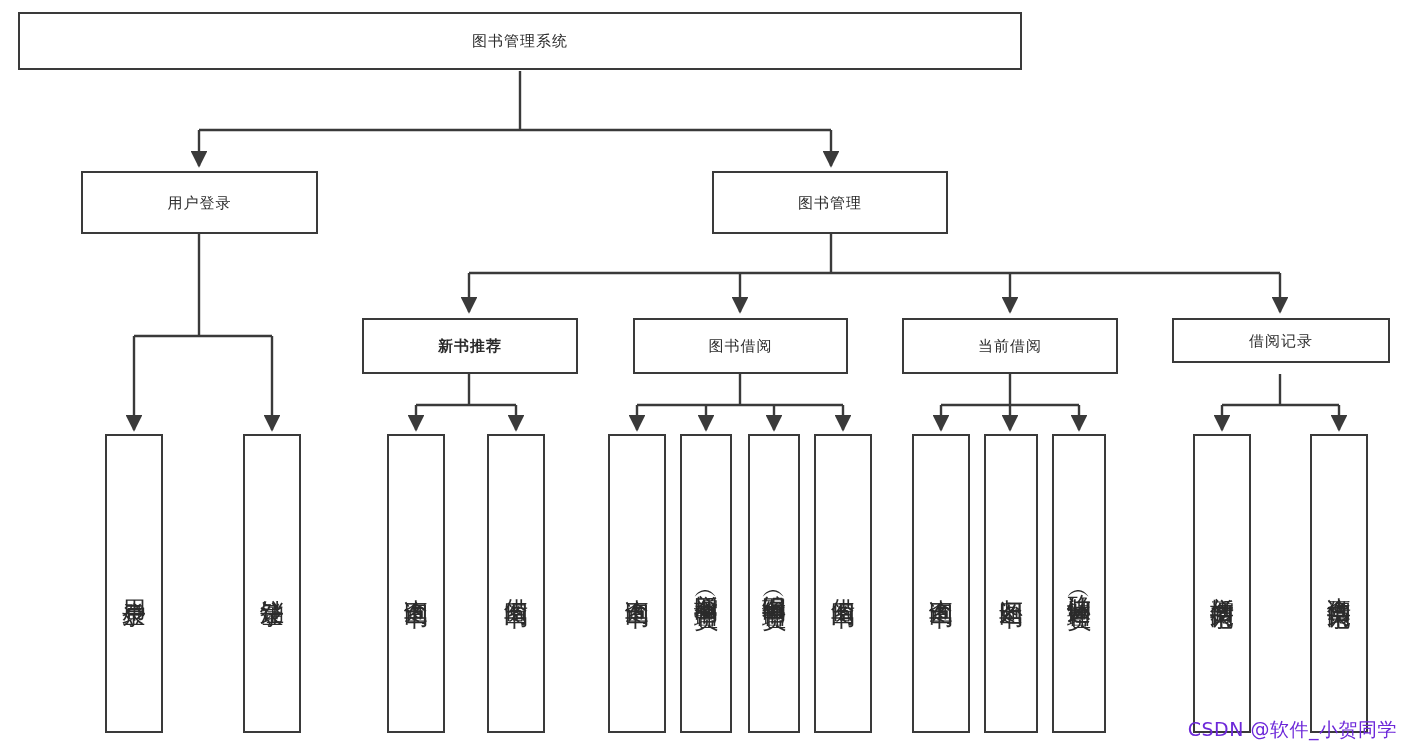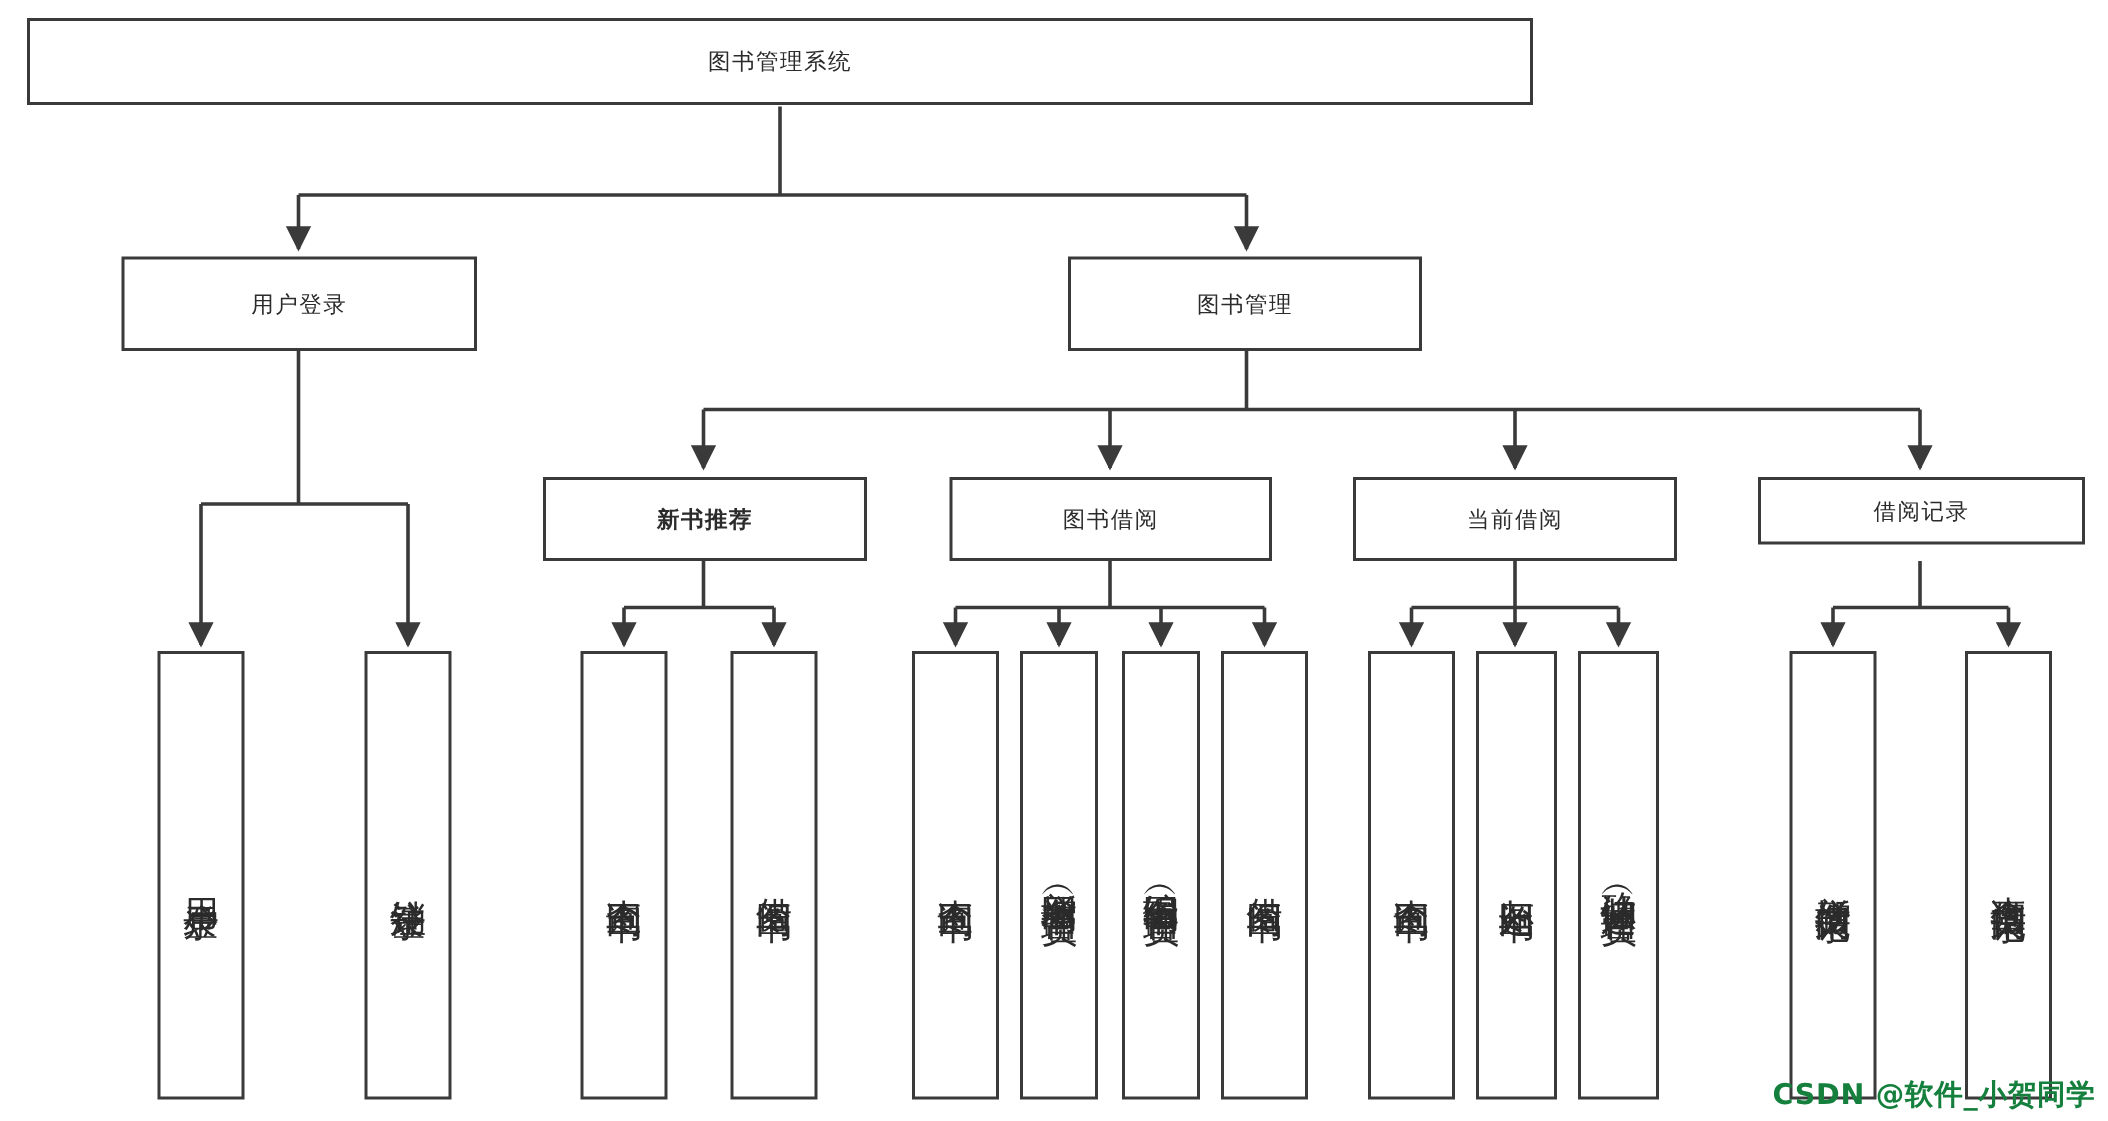--- a/index.html
+++ b/index.html
@@ -54,25 +54,24 @@
   .node.vert .vtext {
     writing-mode: vertical-rl;
     text-orientation: upright;
     white-space: nowrap;
   }
   .watermark {
     position: absolute;
     right: 8px;
     bottom: 4px;
     font-size: 19px;
-    color: #15803d;
+    color: #6d28d9;
     letter-spacing: 0.5px;
     z-index: 5;
     white-space: nowrap;
-    font-weight: bold;
   }
 </style>
 </head>
 <body>
 
 <div id="diagram-root">
 
   <svg class="edges" viewBox="0 0 1405 747" xmlns="http://www.w3.org/2000/svg">
     <defs>
       <marker id="arr" viewBox="0 0 10 10" refX="9" refY="5" markerWidth="7" markerHeight="7" orient="auto-start-reverse">

